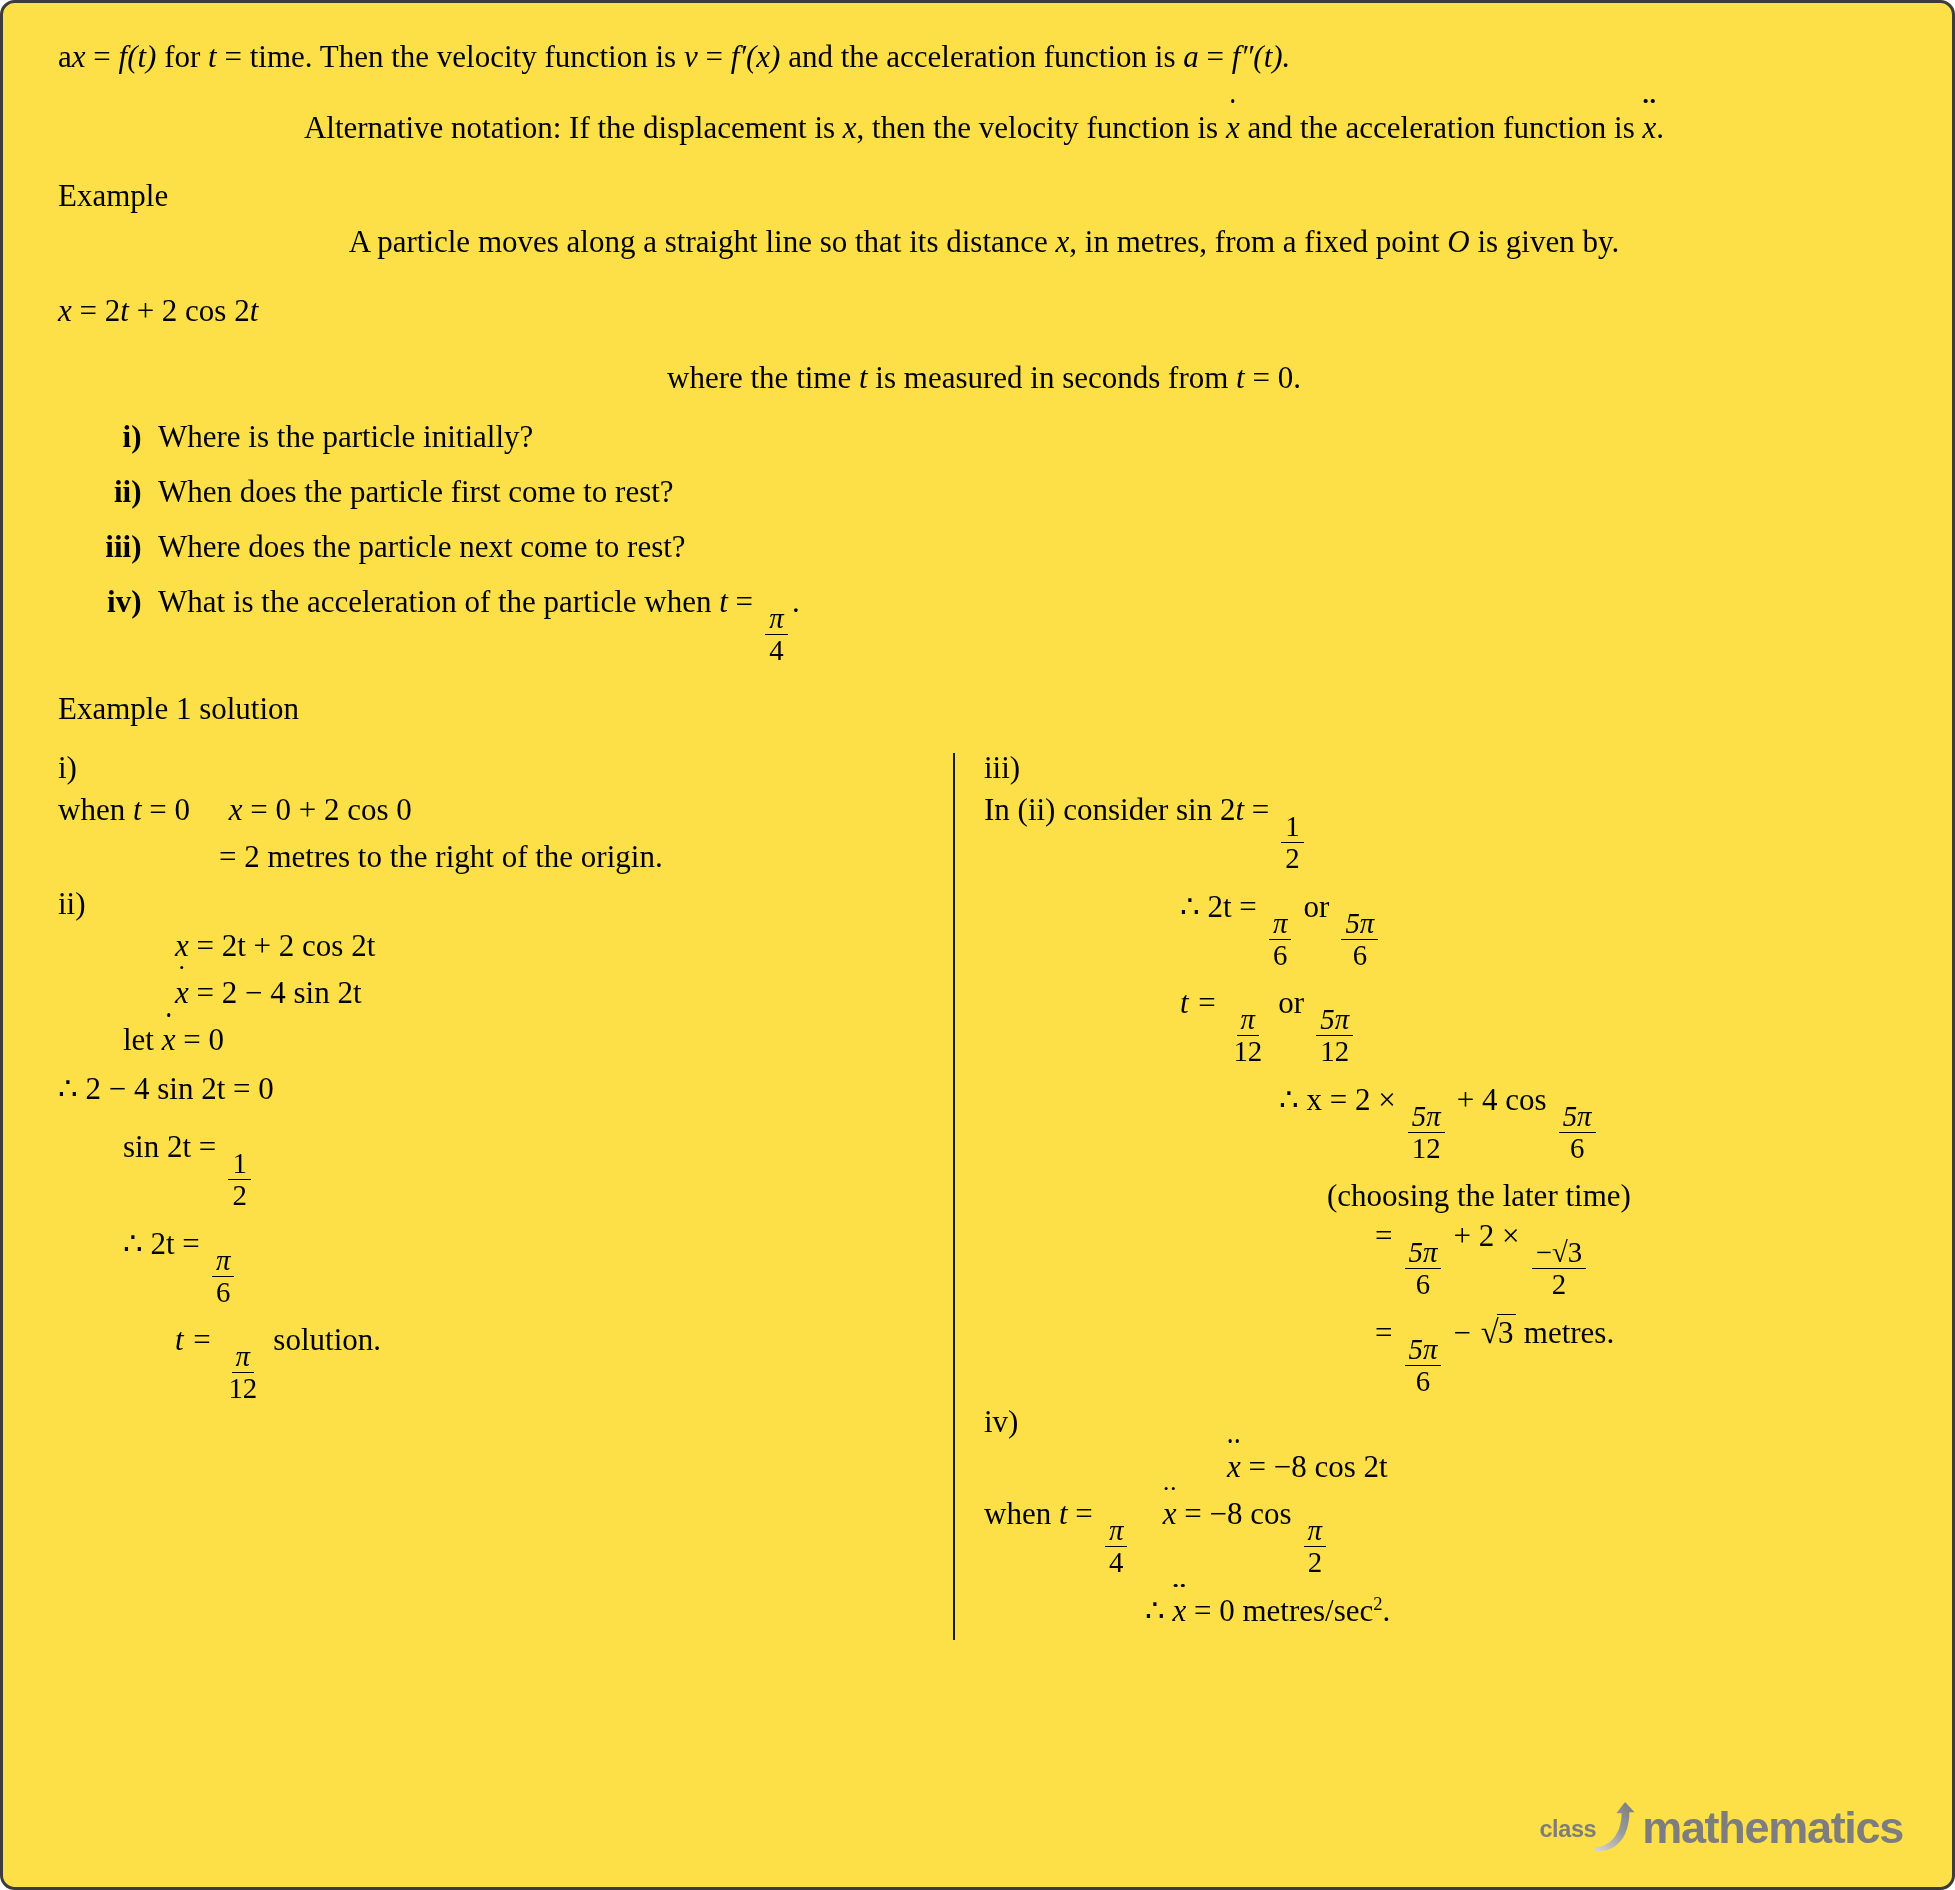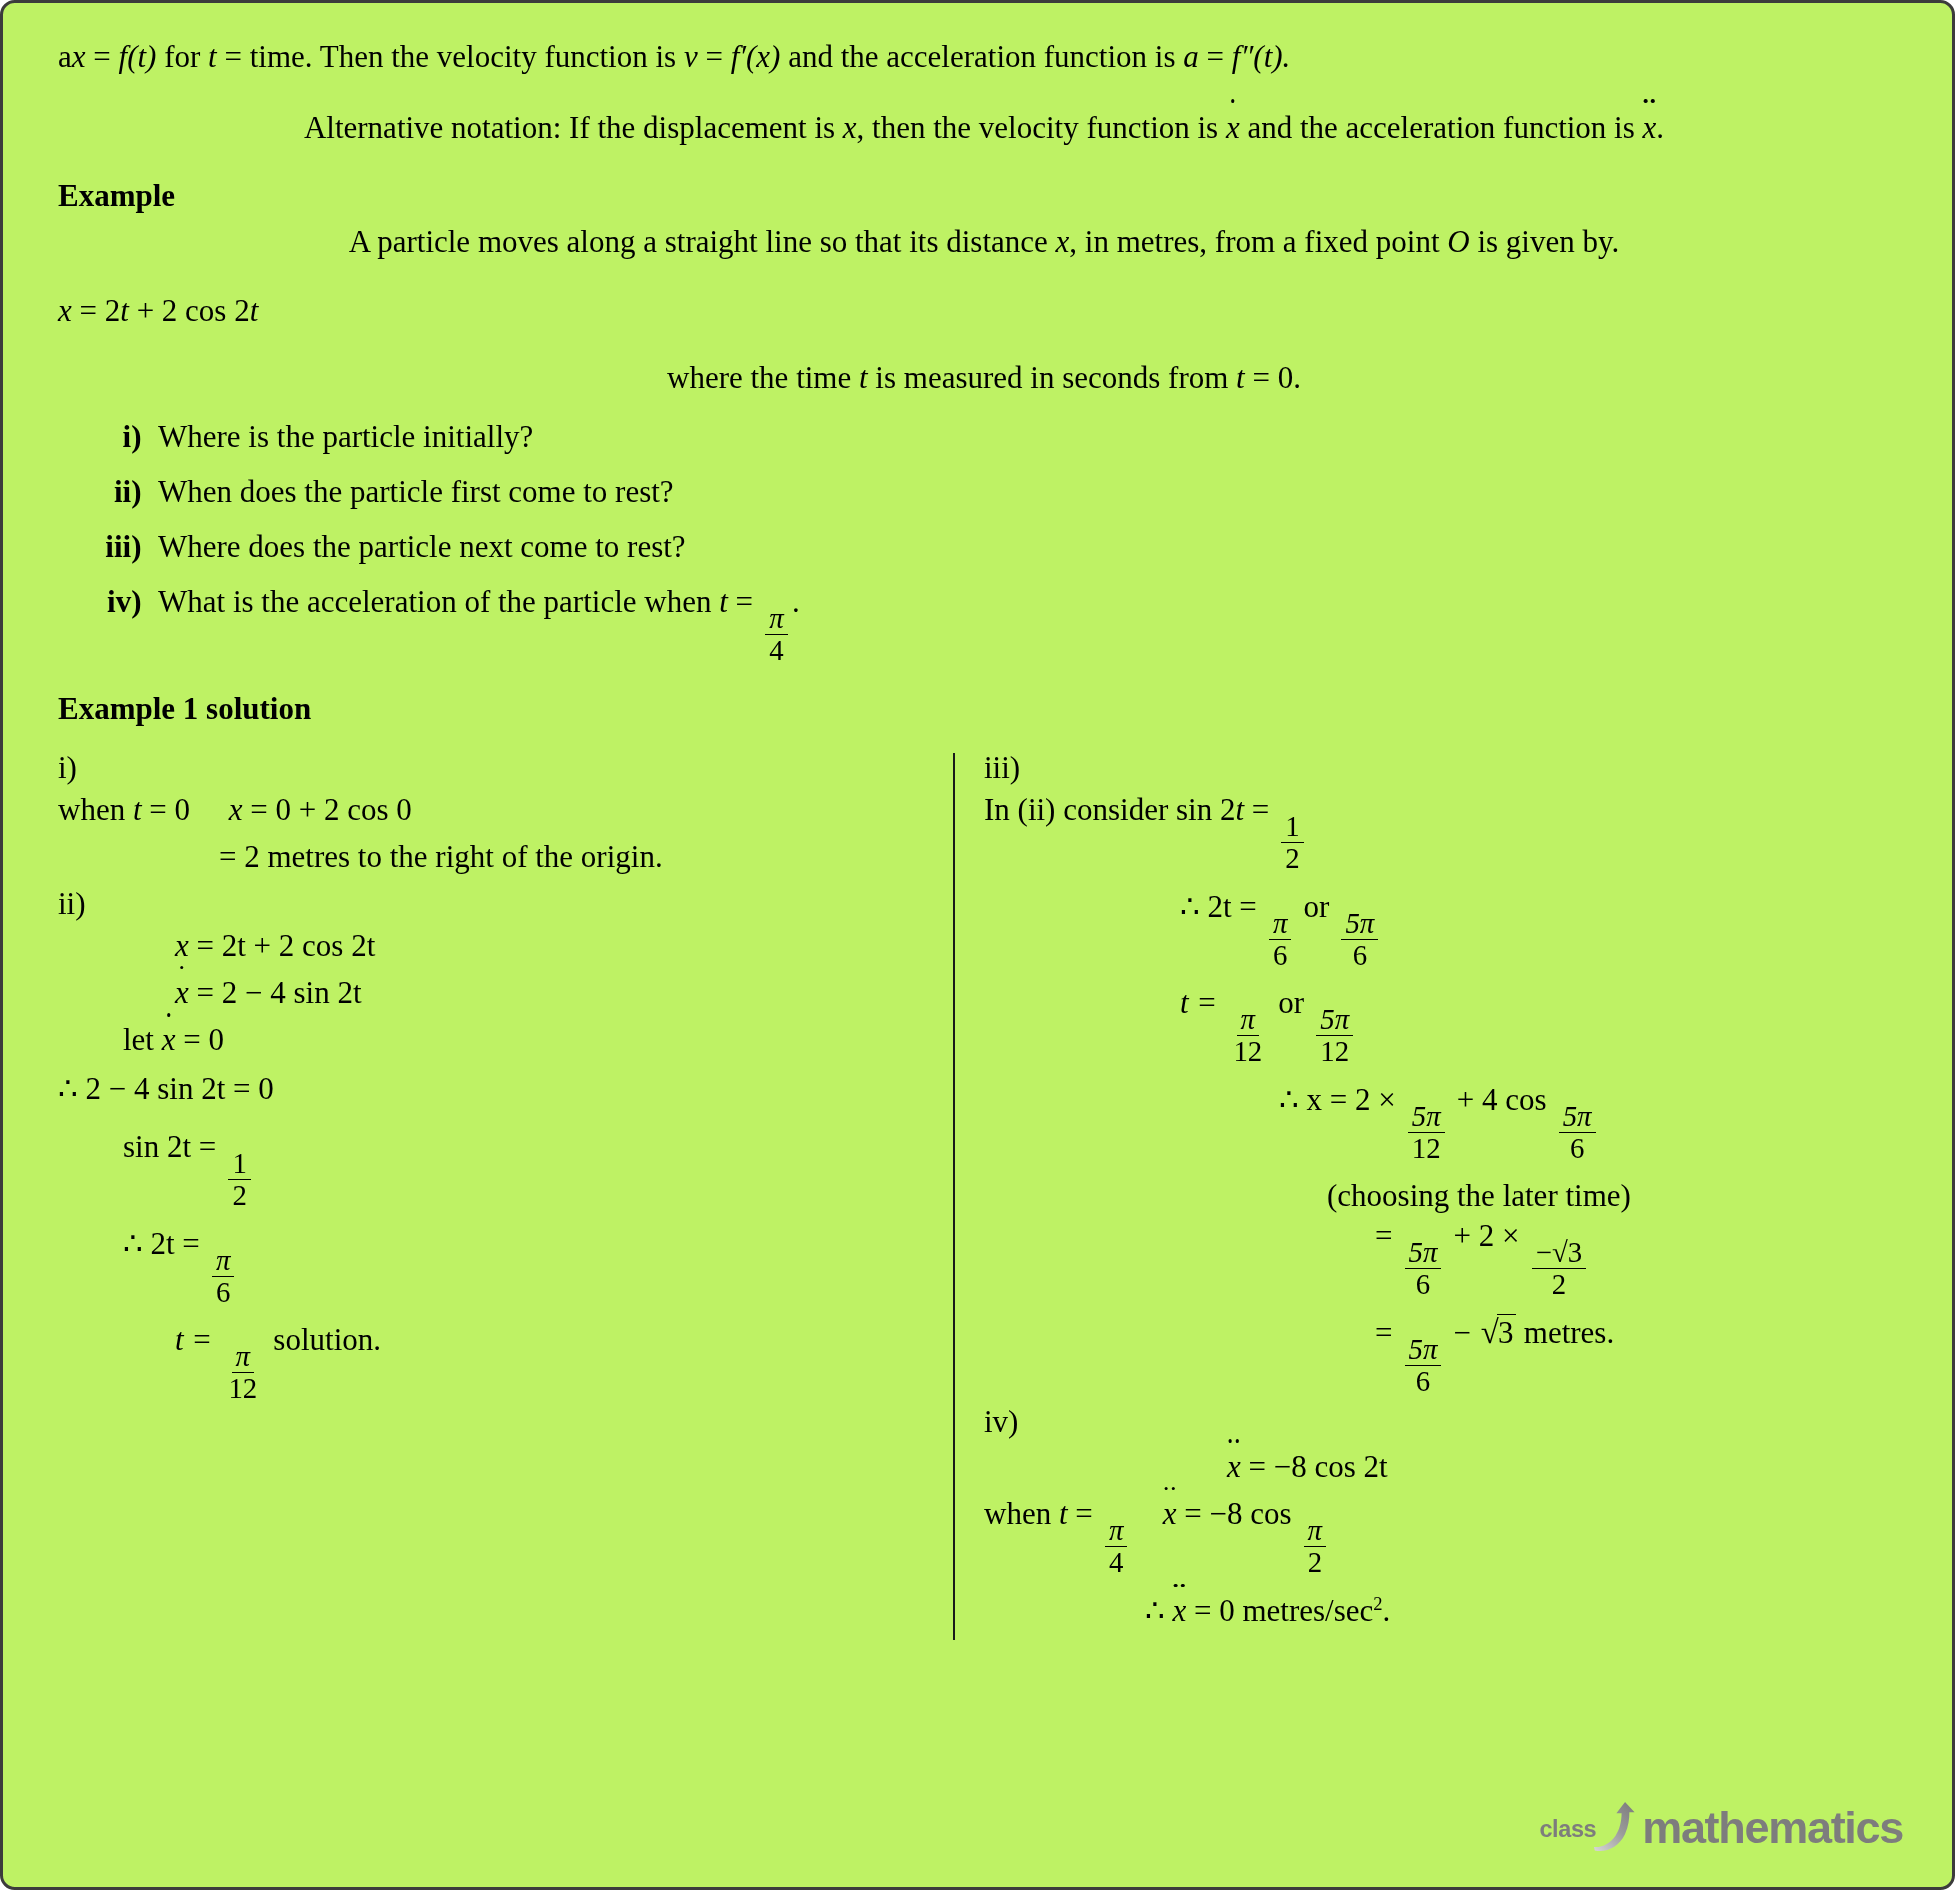--- a/index.html
+++ b/index.html
@@ -11,21 +11,21 @@
     width: 1955px;
     height: 1890px;
     font-family: "Liberation Serif", "DejaVu Serif", serif;
   }
 
   #page {
     position: relative;
     width: 1955px;
     height: 1890px;
     box-sizing: border-box;
-    background: #bef264;
+    background: #fde047;
     border: 3.9px solid #3c3c3c;
     border-radius: 14.8px;
     padding: 34px 42px 0 55px;
     box-sizing: border-box;
     overflow: hidden;
   }
   .it { font-style: italic; }
 
   .para {
     font-size: 31px;
@@ -33,21 +33,21 @@
     color: #000;
     text-align: justify;
     margin: 0;
   }
   .para.nojust { text-align: center; }
 
   .blk { margin-top: 22.6px; }
 
   .heading {
     font-size: 31px;
-    font-weight: bold;
+    font-weight: normal;
     color: #000;
     margin: 0;
   }
 
   .disp-eq {
     font-size: 31px;
     color: #000;
     margin: 0;
   }
 

